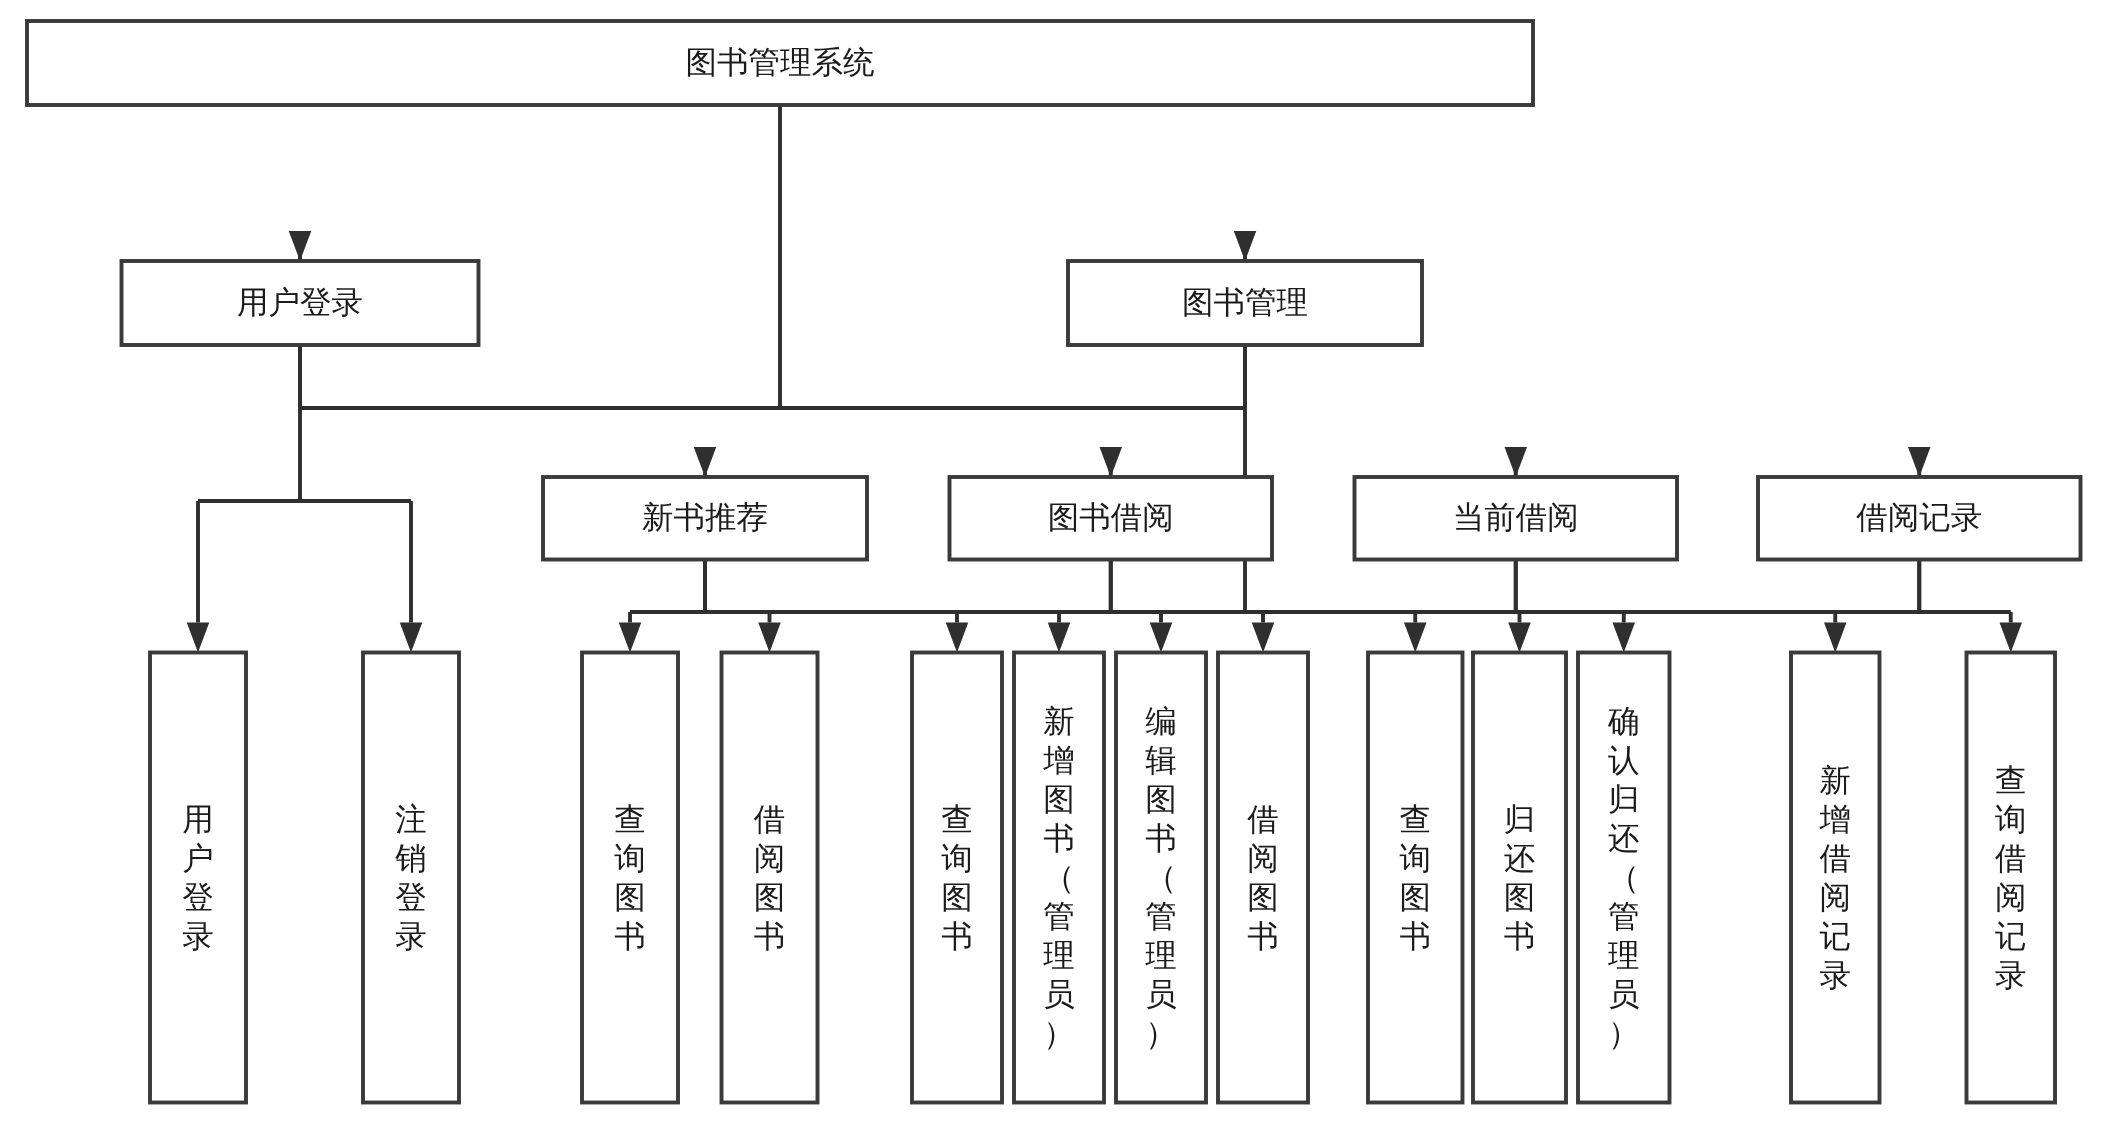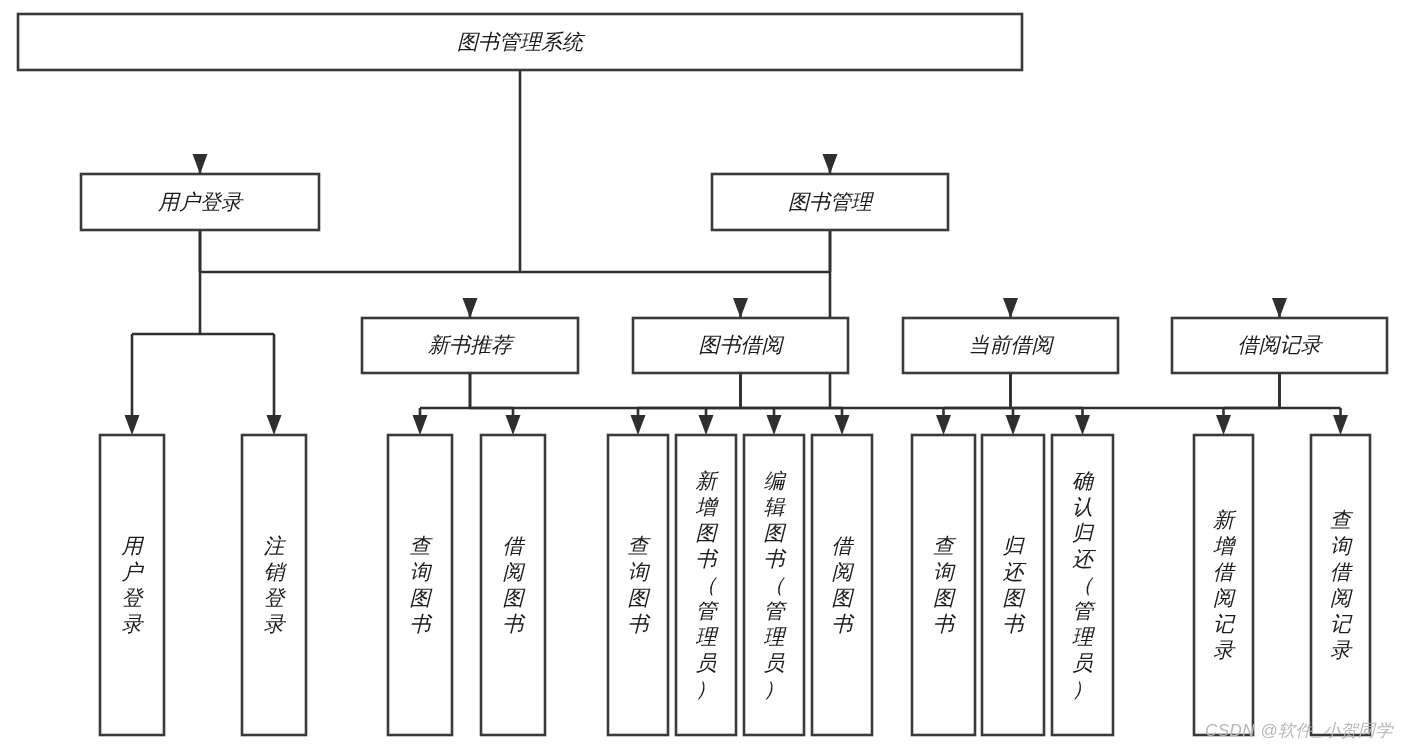--- a/index.html
+++ b/index.html
@@ -9,21 +9,20 @@
   }
   body {
     font-family: "Liberation Sans", "DejaVu Sans", sans-serif;
   }
   #canvas-wrap {
     position: relative;
     width: 1405px;
     height: 747px;
     background: #ffffff;
     overflow: hidden;
-    font-style: italic;
   }
   svg#diagram {
     position: absolute;
     left: 0;
     top: 0;
     width: 1405px;
     height: 747px;
     display: block;
   }
   .node-rect {
@@ -203,15 +202,14 @@
           <rect x="1194" y="435" width="59" height="300" class="node-rect"></rect>
           <text x="1223.5" class="node-label-v"><tspan x="1223.5" y="527.28">新</tspan><tspan x="1223.5" y="553.28">增</tspan><tspan x="1223.5" y="579.28">借</tspan><tspan x="1223.5" y="605.28">阅</tspan><tspan x="1223.5" y="631.28">记</tspan><tspan x="1223.5" y="657.28">录</tspan></text>
         </g>
         <g>
           <rect x="1311" y="435" width="59" height="300" class="node-rect"></rect>
           <text x="1340.5" class="node-label-v"><tspan x="1340.5" y="527.28">查</tspan><tspan x="1340.5" y="553.28">询</tspan><tspan x="1340.5" y="579.28">借</tspan><tspan x="1340.5" y="605.28">阅</tspan><tspan x="1340.5" y="631.28">记</tspan><tspan x="1340.5" y="657.28">录</tspan></text>
         </g>
       </g>
   </svg>
 
-  <div class="watermark">CSDN @软件_小贺同学</div>
 
 </div>
 
 </body></html>

